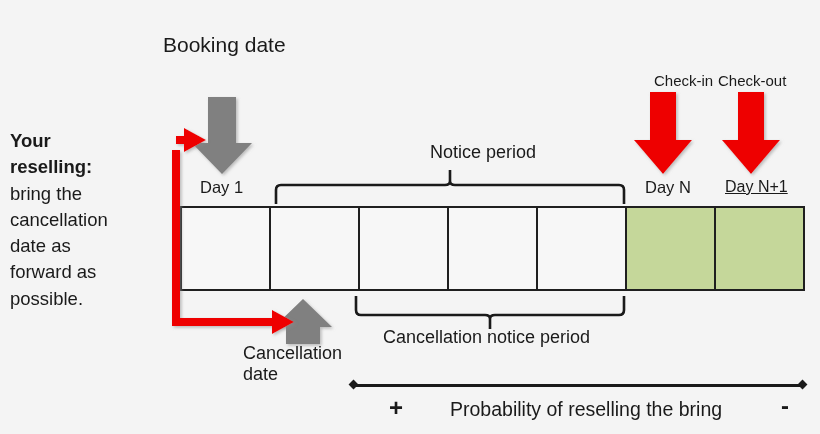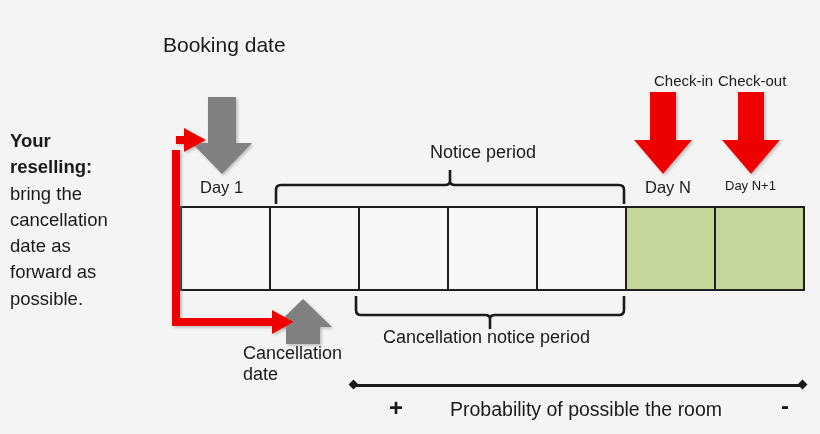--- a/index.html
+++ b/index.html
@@ -78,21 +78,22 @@
     font-size: 16.5px;
   }
   #dayn-label {
     left: 645px;
     top: 178px;
     font-size: 16.5px;
   }
   #daynplus1-label {
     left: 725px;
     top: 178px;
-    font-size: 13px;
+    font-size: 16px;
+    text-decoration: underline;
   }
 
   
   #timeline {
     position: absolute;
     left: 180px;
     top: 206px;
     width: 625px;
     height: 85px;
     display: flex;
@@ -248,19 +249,19 @@
     </g>
   </svg>
 
   <div id="prob-axis">
     <div class="bar"></div>
     <div class="cap left"></div>
     <div class="cap right"></div>
   </div>
 
   <div class="txt" id="prob-plus">+</div>
-  <div class="txt" id="prob-text">Probability of possible the room</div>
+  <div class="txt" id="prob-text">Probability of reselling the bring</div>
   <div class="txt" id="prob-minus">-</div>
 
   <div class="txt" id="cancellation-date-label">Cancellation date</div>
   <div class="txt" id="cancellation-notice-label">Cancellation notice period</div>
 
 </div>
 
 </body></html>

